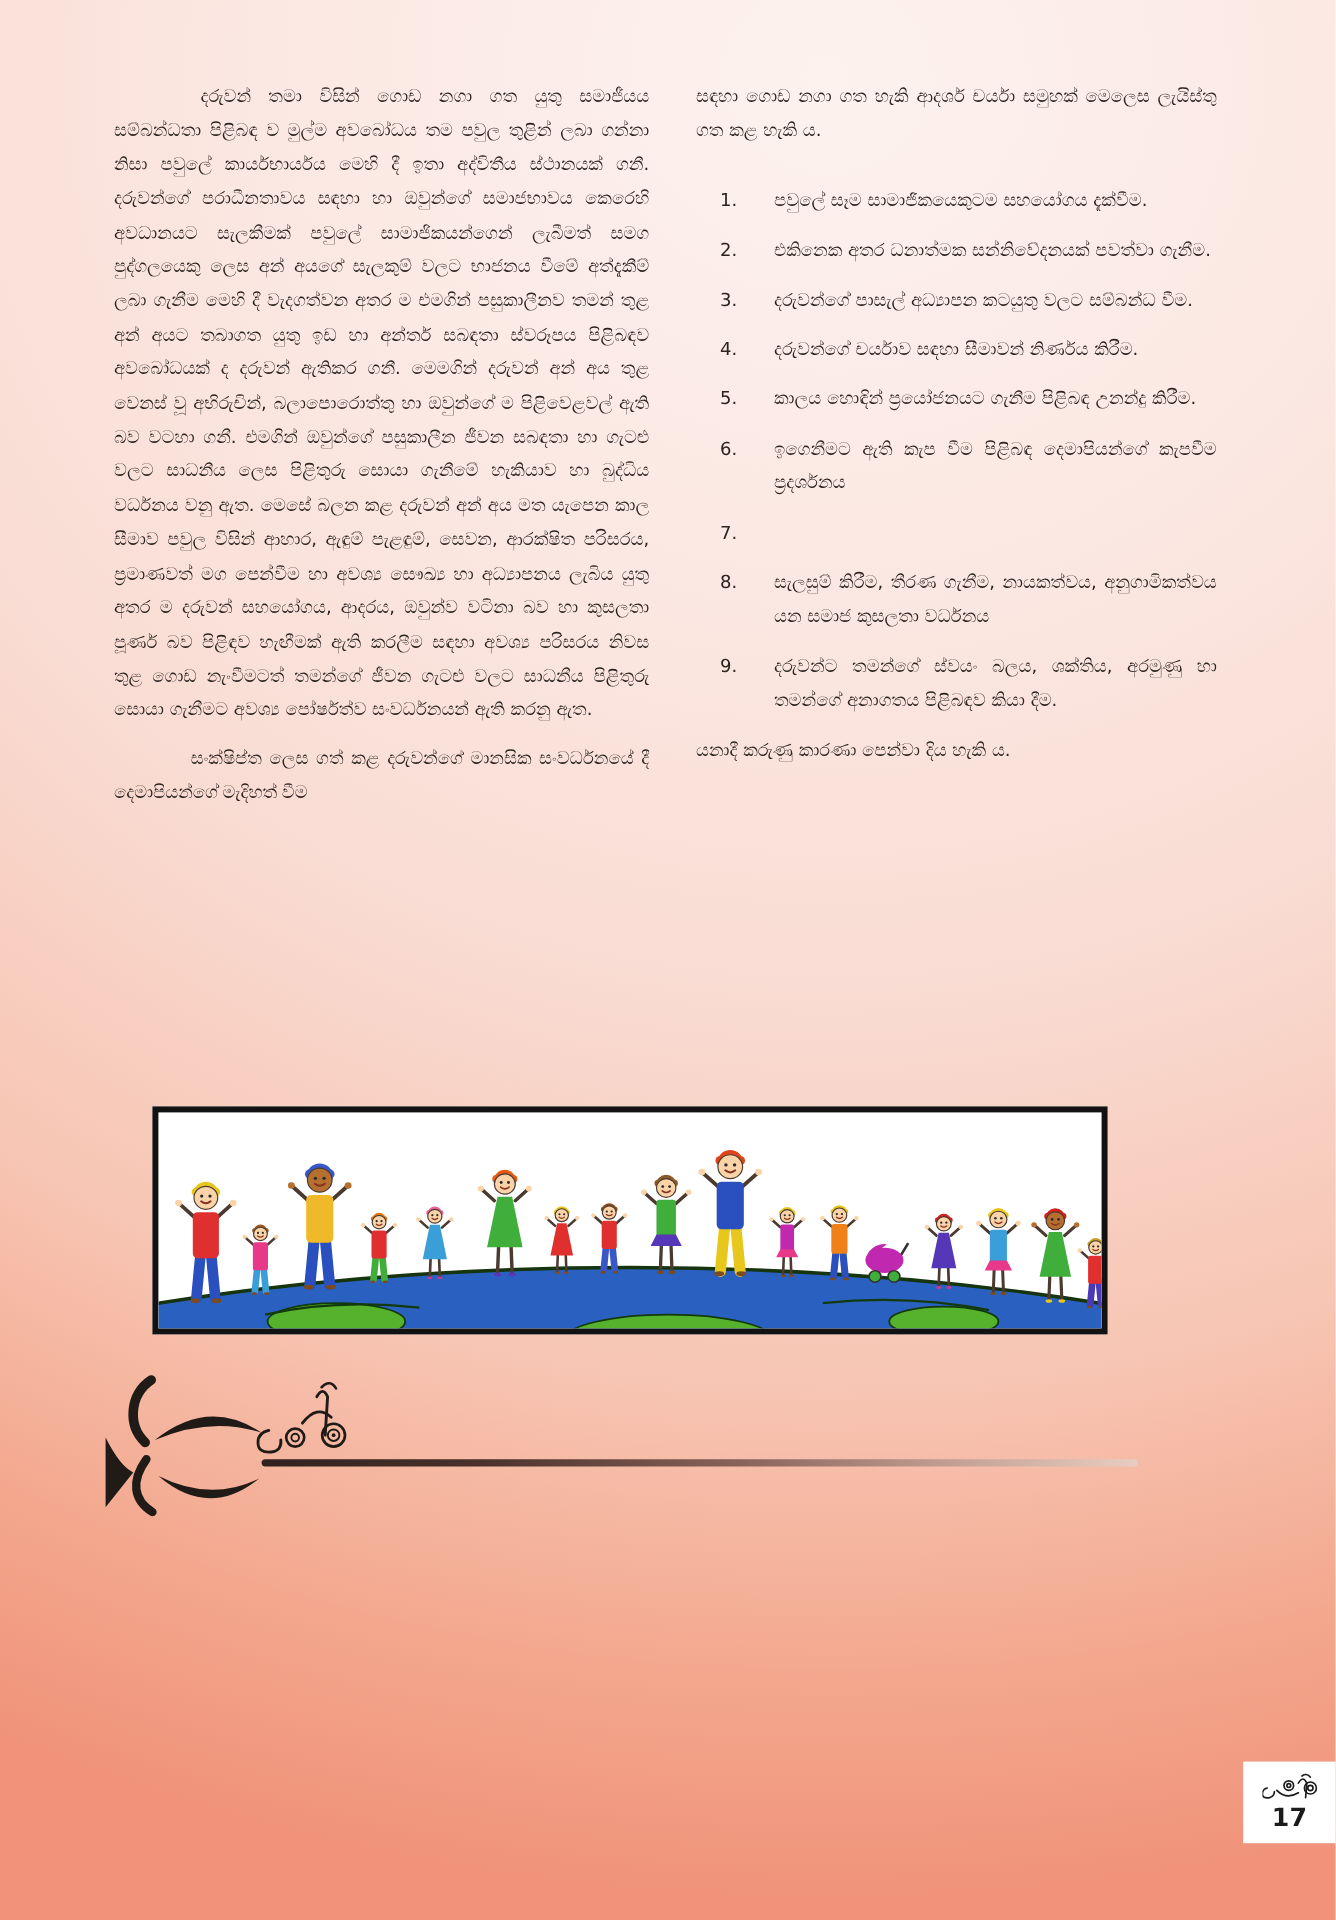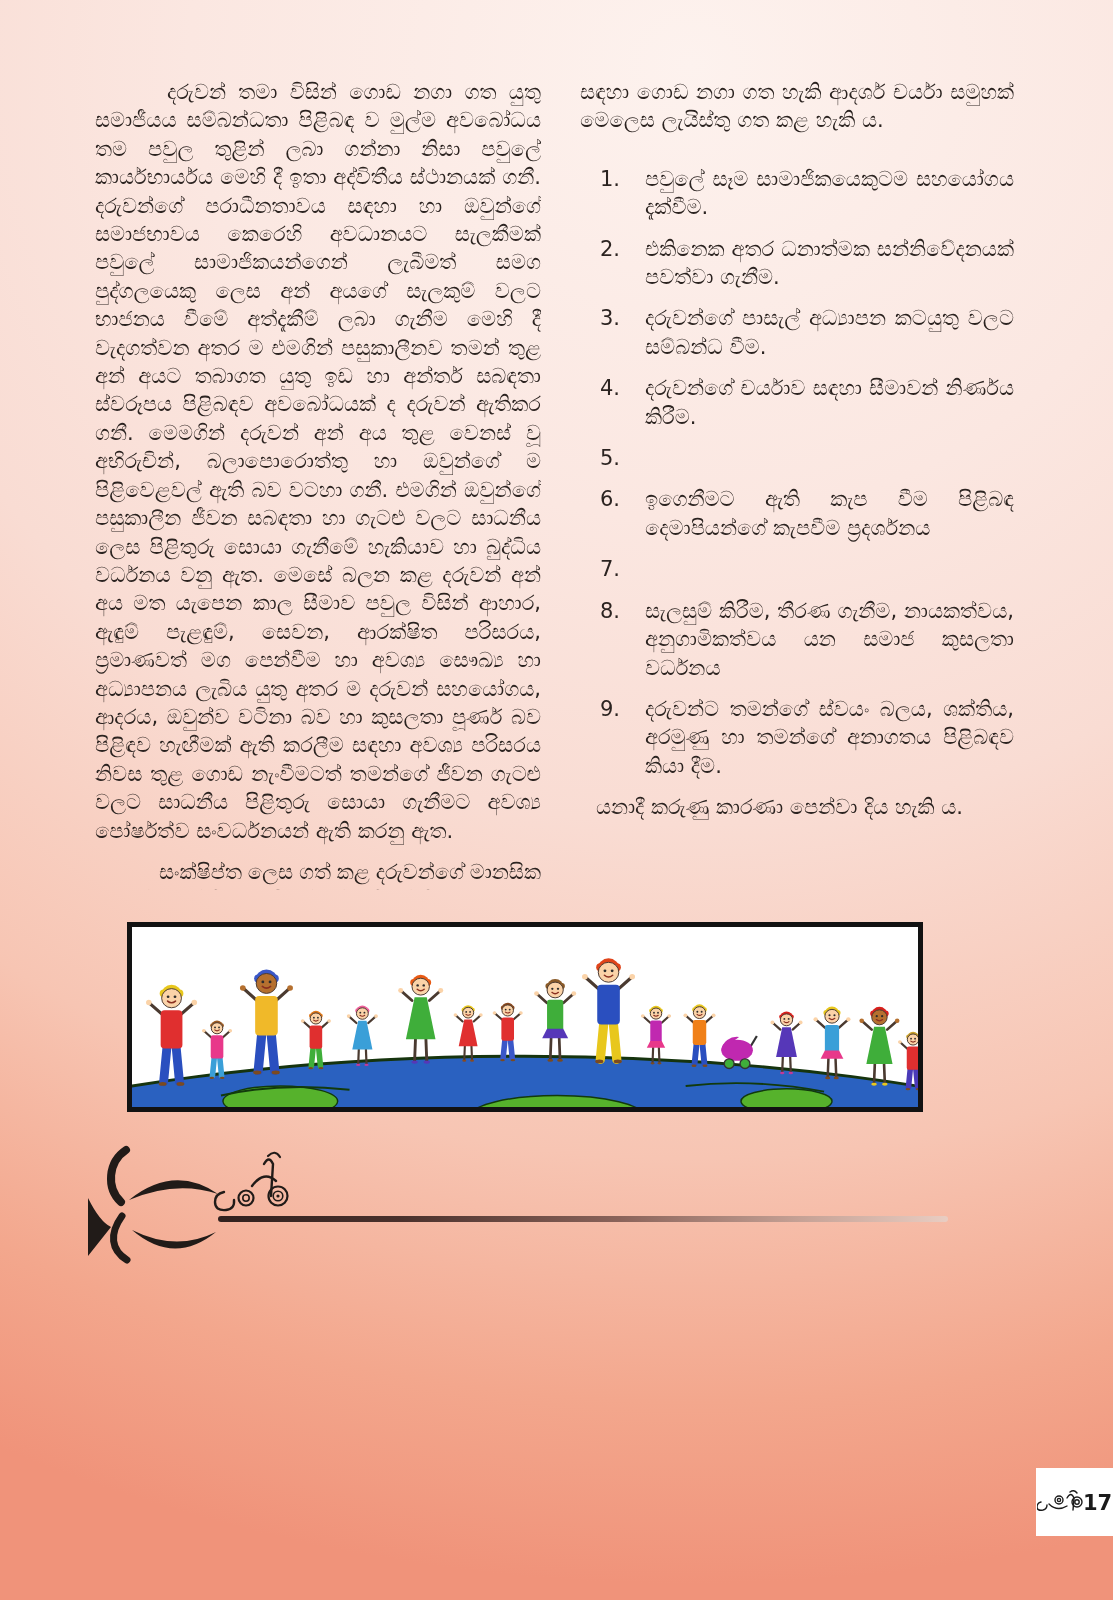--- a/index.html
+++ b/index.html
@@ -2,43 +2,43 @@
 <html><head>
 <meta charset="utf-8">
 <style>
   html,body{margin:0;padding:0;}
   body{
     width:1113px;height:1600px;position:relative;overflow:hidden;
     font-family:"DejaVu Sans","Liberation Sans",sans-serif;
     background:radial-gradient(150% 95% at 62% 4%,
       #fdf2ee 0%, #fbe7e1 30%, #f9dcd3 50%, #f7c5b3 72%, #f3a78d 88%, #f0937a 100%);
   }
-  .col{position:absolute;top:78px;color:#2b2320;font-size:21px;line-height:28.4px;text-align:justify;}
+  .col{position:absolute;top:66px;color:#2b2320;font-size:15px;line-height:28.4px;text-align:justify;}
   .col-left{left:95px;width:446px;height:812px;overflow:hidden;}
   .col-right{left:580px;width:434px;height:812px;overflow:hidden;}
   .para1{text-indent:72px;}
   .para2{margin-top:13px;text-indent:64px;font-family:Liberation Serif, serif;}
   .intro{margin-bottom:30px;}
   .num-item{display:flex;margin-bottom:13px;}
   .num-item .num{flex:0 0 45px;margin-left:20px;text-align:left;}
   .num-item .txt{flex:1;text-align:justify;}
-  .closing{margin-top:8px;margin-left:16px;}
+  .closing{margin-top:8px;}
   .illustration-frame{
     position:absolute;left:127px;top:922px;width:796px;height:190px;
     box-sizing:border-box;border:5px solid #121212;background:#ffffff;overflow:hidden;
   }
   .illustration-frame svg{display:block;width:100%;height:100%;}
   .footer-logo{position:absolute;left:74px;top:1136px;width:222px;height:132px;}
   .divider-rule{
     position:absolute;left:218px;top:1216px;width:730px;height:6px;border-radius:3px;
     background:linear-gradient(to right,#31211e 0%,#4a312c 25%,#8a635a 55%,#c6a296 80%,#e9cdc2 100%);
   }
   .page-number-box{
     position:absolute;left:1036px;top:1468px;width:77px;height:68px;background:#ffffff;
-    display:flex;flex-direction:row;align-items:center;justify-content:center;
+    display:flex;flex-direction:column;align-items:center;justify-content:center;
   }
   .page-number{font-weight:bold;font-size:21px;color:#1b1b1b;line-height:22px;margin-top:2px;}
 </style>
 </head>
 <body>
 
 <div class="col col-left">
   <div class="para1">දරුවන් තමා විසින් ගොඩ නගා ගත යුතු සමාජීයය සම්බන්ධතා පිළිබඳ ව මුල්ම අවබෝධය තම පවුල තුළින් ලබා ගන්නා නිසා පවුලේ කාර්යභාර්යය මෙහි දී ඉතා අද්විතීය ස්ථානයක් ගනී. දරුවන්ගේ පරාධීනතාවය සඳහා හා ඔවුන්ගේ සමාජභාවය කෙරෙහි අවධානයට සැලකීමක් පවුලේ සාමාජිකයන්ගෙන් ලැබීමත් සමග පුද්ගලයෙකු ලෙස අන් අයගේ සැලකුම් වලට භාජනය වීමේ අත්දැකීම් ලබා ගැනීම මෙහි දී වැදගත්වන අතර ම එමගින් පසුකාලීනව තමන් තුළ අන් අයට තබාගත යුතු ඉඩ හා අන්තර් සබඳතා ස්වරූපය පිළිබඳව අවබෝධයක් ද දරුවන් ඇතිකර ගනී. මෙමගින් දරුවන් අන් අය තුළ වෙනස් වූ අභිරුචින්, බලාපොරොත්තු හා ඔවුන්ගේ ම පිළිවෙළවල් ඇති බව වටහා ගනී. එමගින් ඔවුන්ගේ පසුකාලීන ජීවන සබඳතා හා ගැටළු වලට සාධනීය ලෙස පිළිතුරු සොයා ගැනීමේ හැකියාව හා බුද්ධිය වර්ධනය වනු ඇත. මෙසේ බලන කළ දරුවන් අන් අය මත යැපෙන කාල සීමාව පවුල විසින් ආහාර, ඇඳුම් පැළඳුම්, සෙවන, ආරක්ෂිත පරිසරය, ප්‍රමාණවත් මග පෙන්වීම හා අවශ්‍ය සෞඛ්‍ය හා අධ්‍යාපනය ලැබිය යුතු අතර ම දරුවන් සහයෝගය, ආදරය, ඔවුන්ව වටිනා බව හා කුසලතා පූර්ණ බව පිළිඳව හැඟීමක් ඇති කරලීම සඳහා අවශ්‍ය පරිසරය නිවස තුළ ගොඩ නැංවීමටත් තමන්ගේ ජීවන ගැටළු වලට සාධනීය පිළිතුරු සොයා ගැනීමට අවශ්‍ය පෝර්ෂත්ව සංවර්ධනයන් ඇති කරනු ඇත.</div>
   <div class="para2">සංක්ෂිප්ත ලෙස ගත් කළ දරුවන්ගේ මානසික සංවර්ධනයේ දී දෙමාපියන්ගේ මැදිහත් වීම</div>
 </div>
@@ -57,20 +57,21 @@
   <div class="num-item">
     <span class="num">3.</span>
     <span class="txt">දරුවන්ගේ පාසැල් අධ්‍යාපන කටයුතු වලට සම්බන්ධ වීම.</span>
   </div>
   <div class="num-item">
     <span class="num">4.</span>
     <span class="txt">දරුවන්ගේ චර්යාව සඳහා සීමාවන් නිර්ණය කිරීම.</span>
   </div>
   <div class="num-item">
     <span class="num">5.</span>
+    <span class="txt">කාලය හොඳින් ප්‍රයෝජනයට ගැනීම පිළිබඳ උනන්දු කිරීම.</span>
   </div>
   <div class="num-item">
     <span class="num">6.</span>
     <span class="txt">ඉගෙනීමට ඇති කැප වීම පිළිබඳ දෙමාපියන්ගේ කැපවීම ප්‍රදර්ශනය</span>
   </div>
   <div class="num-item">
     <span class="num">7.</span>
   </div>
   <div class="num-item">
     <span class="num">8.</span>

